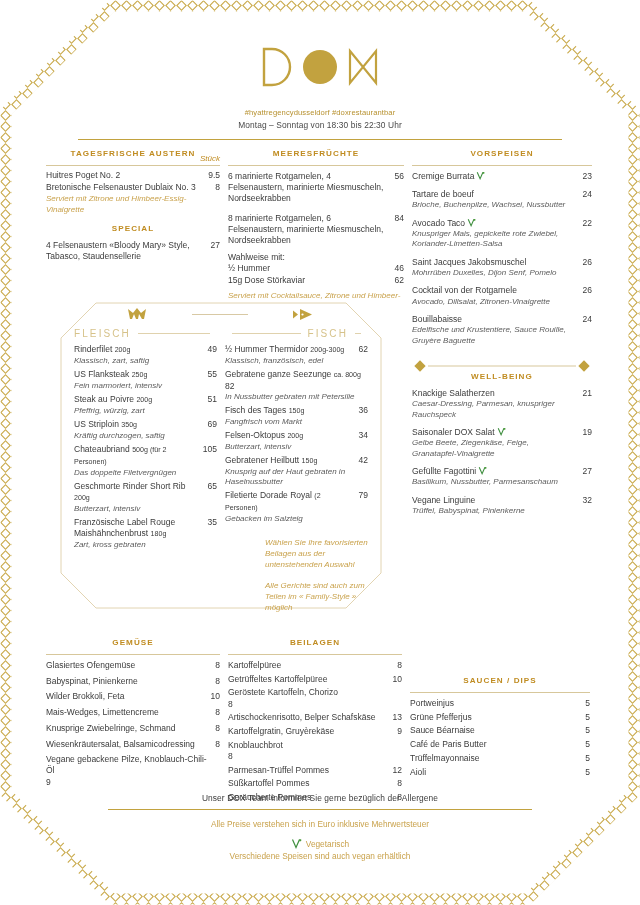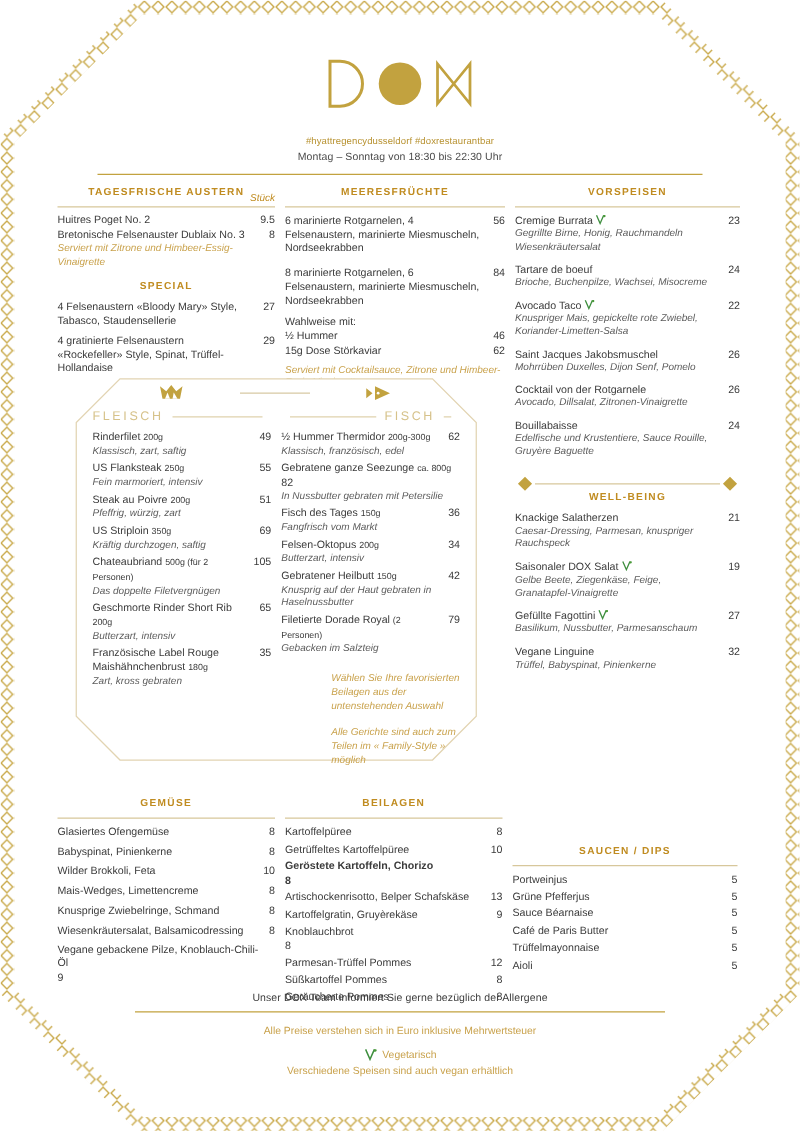--- a/index.html
+++ b/index.html
@@ -174,21 +174,21 @@
     font-size: 8.4px; color: #3b3b3b; letter-spacing: .1px;
   }
   .footer-rule {
     width: 424px; height: 1.2px; background: #c2a23f; margin: 6px auto 0 auto;
   }
   .prices-note {
     font-size: 8.3px; color: #c9a24c; margin-top: 9px;
   }
   .veg-legend {
     margin-top: 9px; font-size: 8.3px; color: #c9a24c;
-    display: flex; align-items: flex-start; justify-content: center; gap: 4px;
+    display: flex; align-items: center; justify-content: center; gap: 4px;
   }
   .vegan-note { font-size: 8.3px; color: #c9a24c; margin-top: 2px; }
 </style>
 </head>
 <body>
 
 <svg class="frame-border" width="640" height="905" viewBox="0 0 640 905">
   <defs>
 
     <pattern id="diamondchain" width="11" height="11" patternUnits="userSpaceOnUse">
@@ -239,26 +239,20 @@
       </div>
       <div class="note-gold">Serviert mit Zitrone und Himbeer-Essig-Vinaigrette</div>
 
       <div class="blk">
         <div class="sec-title">SPECIAL</div>
       </div>
       <div class="item">
         <div class="item-line">
           <span class="item-name">4 Felsenaustern «Bloody Mary» Style, Tabasco, Staudensellerie</span>
           <span class="price">27</span>
-        </div>
-      </div>
-      <div class="item" style="margin-top:4px;">
-        <div class="item-line">
-          <span class="item-name">4 gratinierte Felsenaustern «Rockefeller» Style, Spinat, Trüffel-Hollandaise</span>
-          <span class="price">29</span>
         </div>
       </div>
     </div>
 
     <div class="col c2">
       <div class="sec-title">MEERESFRÜCHTE</div>
       <div class="sec-rule"></div>
 
       <div class="item">
         <div class="item-line">
@@ -295,28 +289,27 @@
 
       <div id="vorspeisen-list">
           <div class="item" style="margin-top:0px;">
             <div class="item-line">
               <span class="item-name">Cremige Burrata<svg class="veg" width="9" height="9" viewBox="0 0 11 11">
                   <path d="M1.5 1.5 L5 9.5 L8.5 1.5" fill="none" stroke="#3f8f3f" stroke-width="1.3"></path>
                   <path d="M8.2 1.6 C9.8 0.9 10.6 1.6 10.3 2.6 C10 3.5 8.9 3.6 8.2 3.1 Z" fill="#4a9a3a"></path>
                 </svg></span>
               <span class="price">23</span>
             </div>
-            <div class="desc">Gegrillte Birne, Honig, Rauchmandeln Wiesenkräutersalat</div>
           </div>
           <div class="item" style="margin-top:7px;">
             <div class="item-line">
               <span class="item-name">Tartare de boeuf</span>
               <span class="price">24</span>
             </div>
-            <div class="desc">Brioche, Buchenpilze, Wachsei, Misocreme</div>
+            <div class="desc">Brioche, Buchenpilze, Wachsei, Nussbutter</div>
           </div>
           <div class="item" style="margin-top:7px;">
             <div class="item-line">
               <span class="item-name">Avocado Taco<svg class="veg" width="9" height="9" viewBox="0 0 11 11">
                   <path d="M1.5 1.5 L5 9.5 L8.5 1.5" fill="none" stroke="#3f8f3f" stroke-width="1.3"></path>
                   <path d="M8.2 1.6 C9.8 0.9 10.6 1.6 10.3 2.6 C10 3.5 8.9 3.6 8.2 3.1 Z" fill="#4a9a3a"></path>
                 </svg></span>
               <span class="price">22</span>
             </div>
             <div class="desc">Knuspriger Mais, gepickelte rote Zwiebel, Koriander-Limetten-Salsa</div>
@@ -455,21 +448,21 @@
               <span class="item-name">Kartoffelpüree</span>
               <span class="price">8</span>
             </div>
           </div>
           <div class="item" style="margin-bottom:2.5px;">
             <div class="item-line">
               <span class="item-name">Getrüffeltes Kartoffelpüree</span>
               <span class="price">10</span>
             </div>
           </div>
-          <div class="item" style="margin-bottom:2.5px;font-weight:bold;">
+          <div class="item" style="margin-bottom:2.5px;">
             <div class="item-line">
               <span class="item-name">Geröstete Kartoffeln, Chorizo</span>
             </div>
             <div class="item-line">
               <span class="item-name">8</span>
             </div>
           </div>
           <div class="item" style="margin-bottom:2.5px;">
             <div class="item-line">
               <span class="item-name">Artischockenrisotto, Belper Schafskäse</span>

